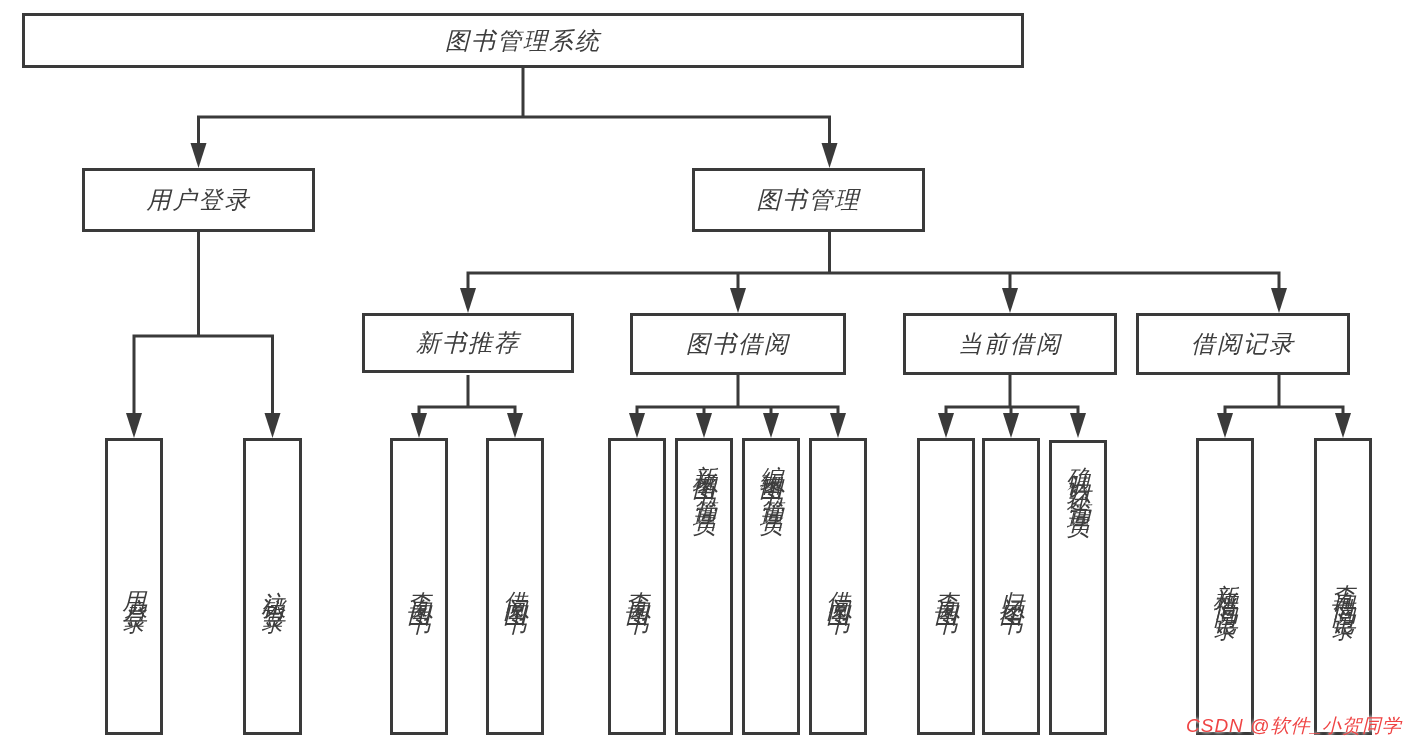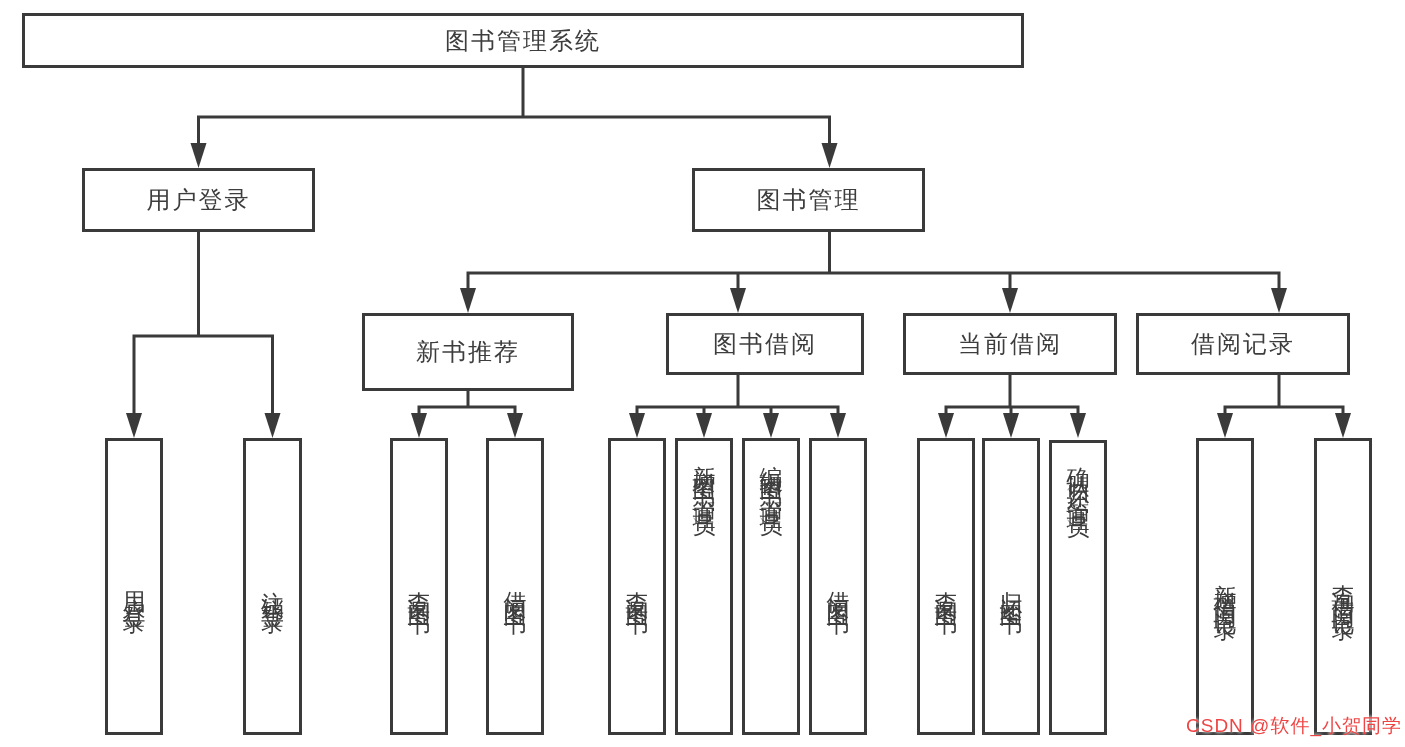--- a/index.html
+++ b/index.html
@@ -1,18 +1,18 @@
 <!DOCTYPE html>
 <html><head>
 <meta charset="utf-8">
 <style>
   html,body{margin:0;padding:0;background:#fff;}
   .canvas{
     position:relative;width:1405px;height:747px;background:#ffffff;overflow:hidden;
-    font-family:"Liberation Sans",sans-serif;color:#3d3d3d;
+    font-family:"Liberation Sans",sans-serif;color:#3d3d3d;font-style:italic;
   }
   .wires{position:absolute;left:0;top:0;}
   .wires path{stroke:#3a3a3a;stroke-width:3;fill:none;}
   .wires polygon{fill:#3a3a3a;stroke:none;}
   .box{
     position:absolute;box-sizing:border-box;background:#fff;border:3px solid #3a3a3a;
     display:flex;align-items:center;justify-content:center;
     font-size:24px;letter-spacing:2px;white-space:nowrap;
   }
   .leaf{
@@ -70,24 +70,24 @@
     <span>图书管理系统</span>
   </div>
 
   <div class="box" style="left:82px;top:168px;width:233px;height:64px">
     <span>用户登录</span>
   </div>
   <div class="box" style="left:692px;top:168px;width:233px;height:64px">
     <span>图书管理</span>
   </div>
 
-  <div class="box" style="left:362px;top:313px;width:212px;height:78px">
+  <div class="box" style="left:362px;top:313px;width:212px;height:60px">
     <span>新书推荐</span>
   </div>
-  <div class="box" style="left:666px;top:313px;width:198px;height:62px">
+  <div class="box" style="left:630px;top:313px;width:216px;height:62px">
     <span>图书借阅</span>
   </div>
   <div class="box" style="left:903px;top:313px;width:214px;height:62px">
     <span>当前借阅</span>
   </div>
   <div class="box" style="left:1136px;top:313px;width:214px;height:62px">
     <span>借阅记录</span>
   </div>
 
   <div class="box leaf" style="left:105px;top:438px;width:58px;height:297px">

